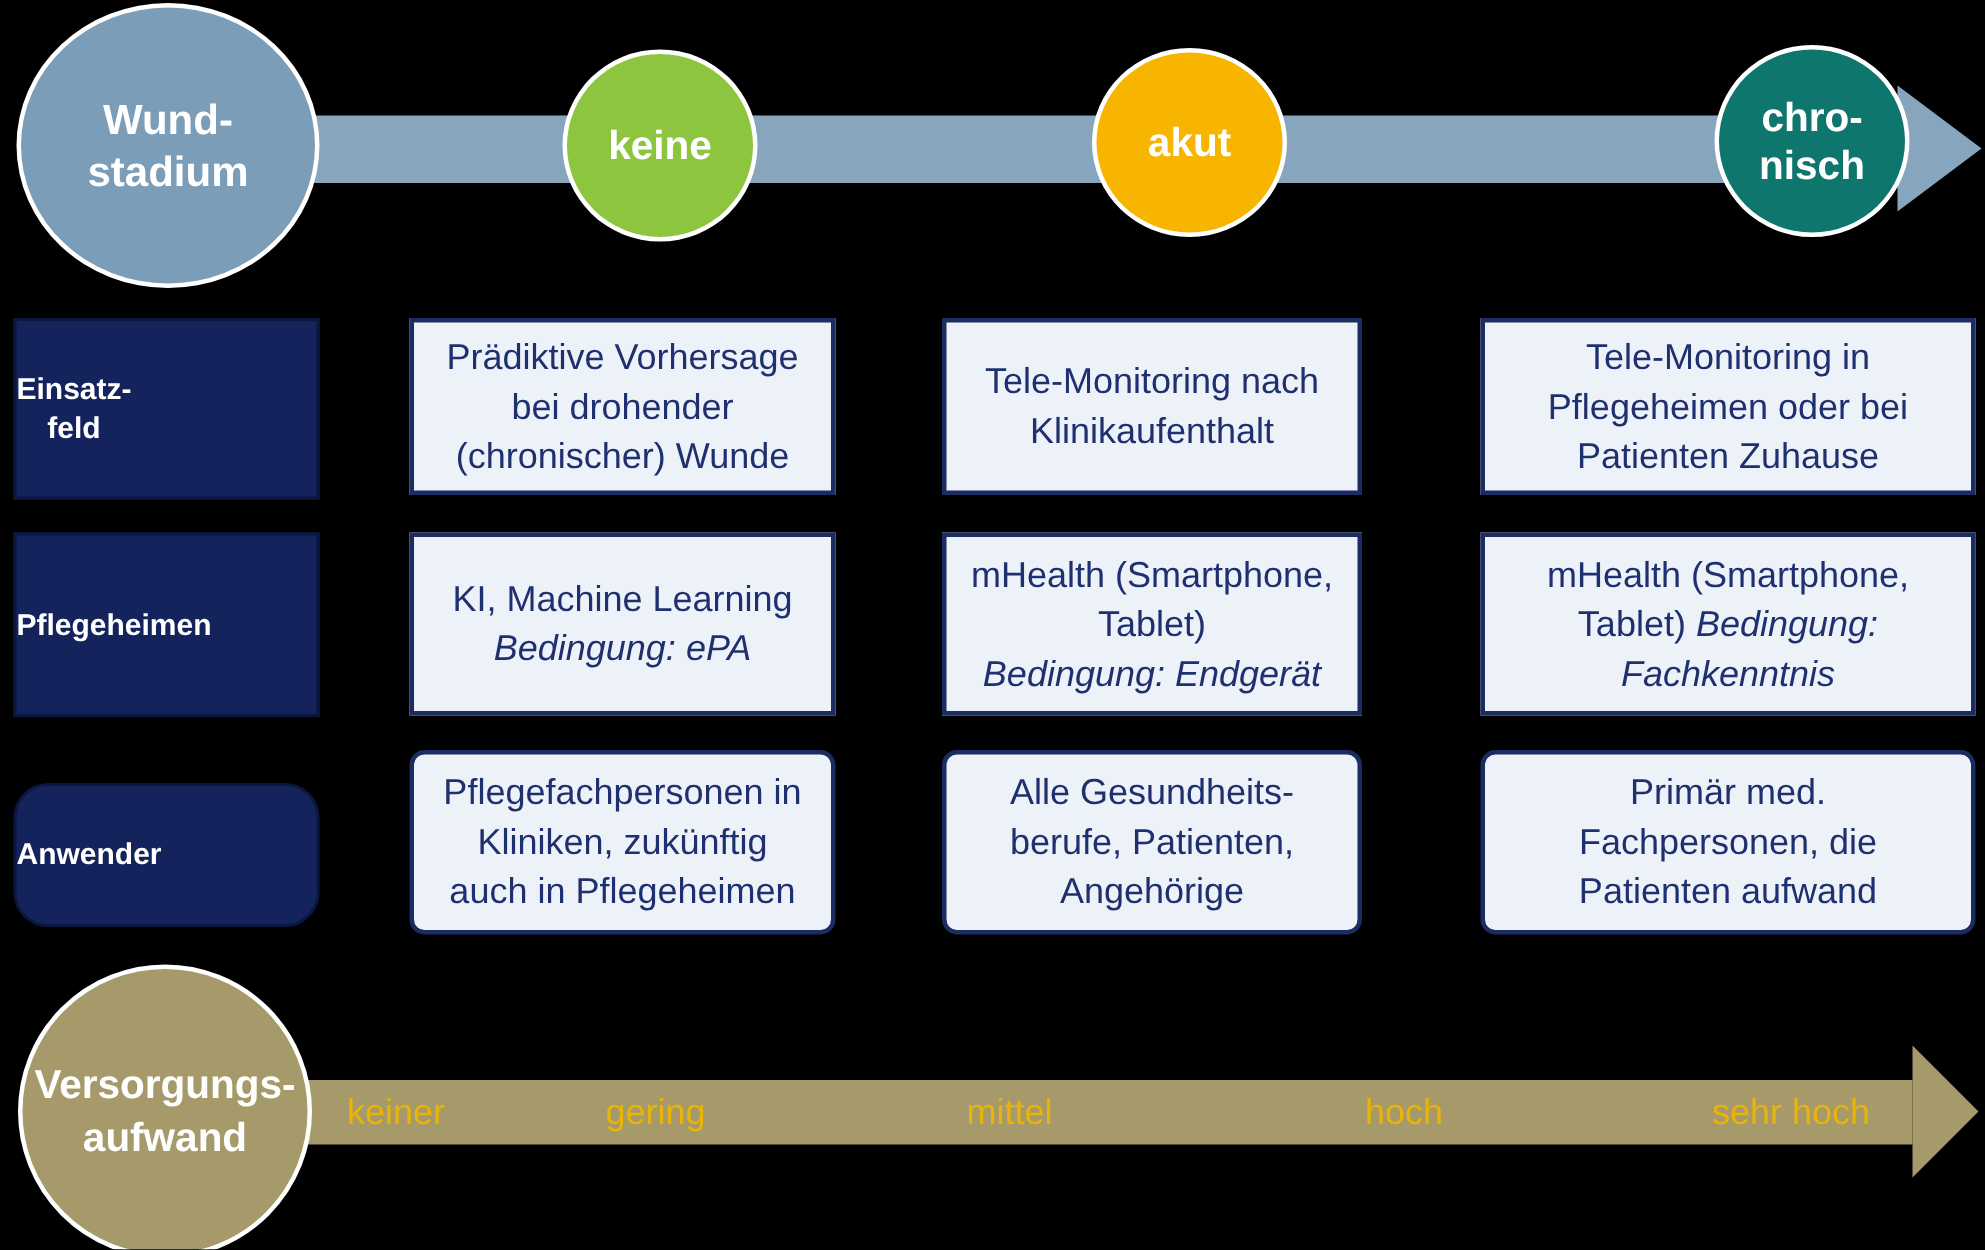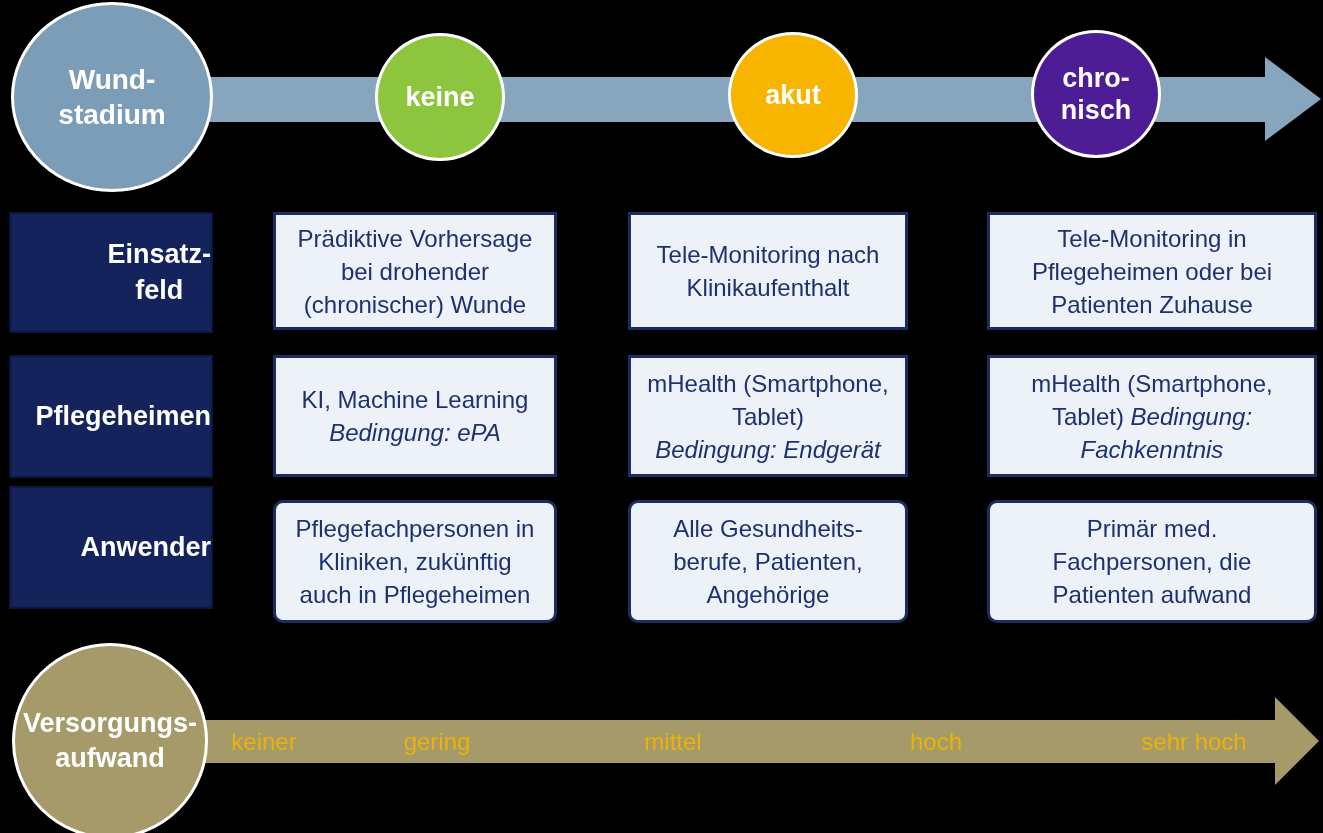--- a/index.html
+++ b/index.html
@@ -18,31 +18,31 @@
               border-bottom:44px solid transparent;border-left:44px solid #A69A6B;}
   
   .circle{
     position:absolute;border-radius:50%;border:3px solid #fff;
     display:flex;align-items:center;justify-content:center;text-align:center;
     color:#fff;font-weight:bold;white-space:pre-line;box-sizing:border-box;z-index:2;
   }
   .wund{left:11px;top:2px;width:202px;height:190px;background:#7C9DB7;font-size:28px;line-height:1.25;}
   .keine{left:375px;top:33px;width:130px;height:128px;background:#8DC63E;font-size:27px;}
   .akut{left:728px;top:32px;width:130px;height:126px;background:#F7B500;font-size:27px;}
-  .chronisch{left:1031px;top:30px;width:130px;height:128px;background:#4c1d95;font-size:27px;line-height:1.2;}
+  .chronisch{left:1143px;top:30px;width:130px;height:128px;background:#0f766e;font-size:27px;line-height:1.2;}
   .versorgung{left:12px;top:643px;width:196px;height:196px;background:#A69A6B;font-size:27px;line-height:1.3;}
   
   .row-label{
     position:absolute;left:9px;width:204px;background:#15235C;border:2px solid #0C1740;
-    box-sizing:border-box;display:flex;align-items:center;justify-content:flex-end;
-    color:#fff;font-weight:bold;font-size:27px;line-height:1.3;text-align:center;white-space:pre-line;
+    box-sizing:border-box;display:flex;align-items:center;justify-content:flex-start;
+    color:#fff;font-weight:bold;font-size:20px;line-height:1.3;text-align:center;white-space:pre-line;
   }
   .rl1{top:212px;height:121px;}
   .rl2{top:355px;height:123px;}
-  .rl3{top:486px;height:123px;}
+  .rl3{top:522px;height:96px;border-radius:23px;}
   
   .cell{
     position:absolute;background:#EDF1F8;border:3px solid #1B2C63;box-sizing:border-box;
     display:flex;align-items:center;justify-content:center;text-align:center;
     color:#1F3070;font-size:24px;line-height:33px;white-space:pre-line;padding:2px 6px;
   }
   .cell .ci{font-style:italic;}
   .c1{left:273px;width:284px;}
   .c2{left:628px;width:280px;}
   .c3{left:987px;width:330px;}

